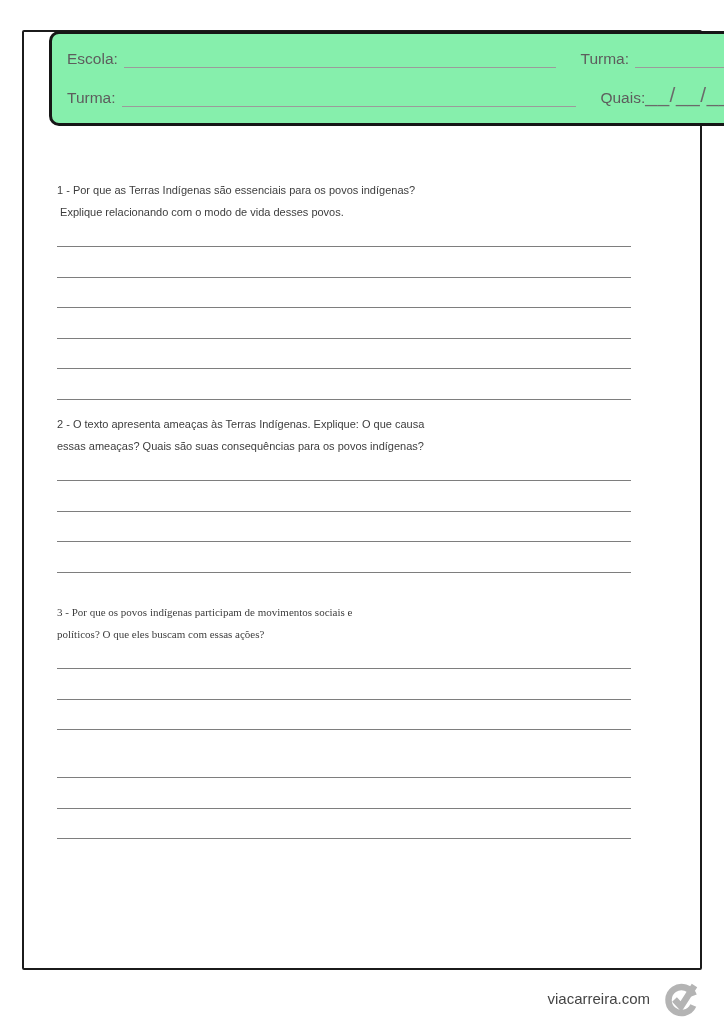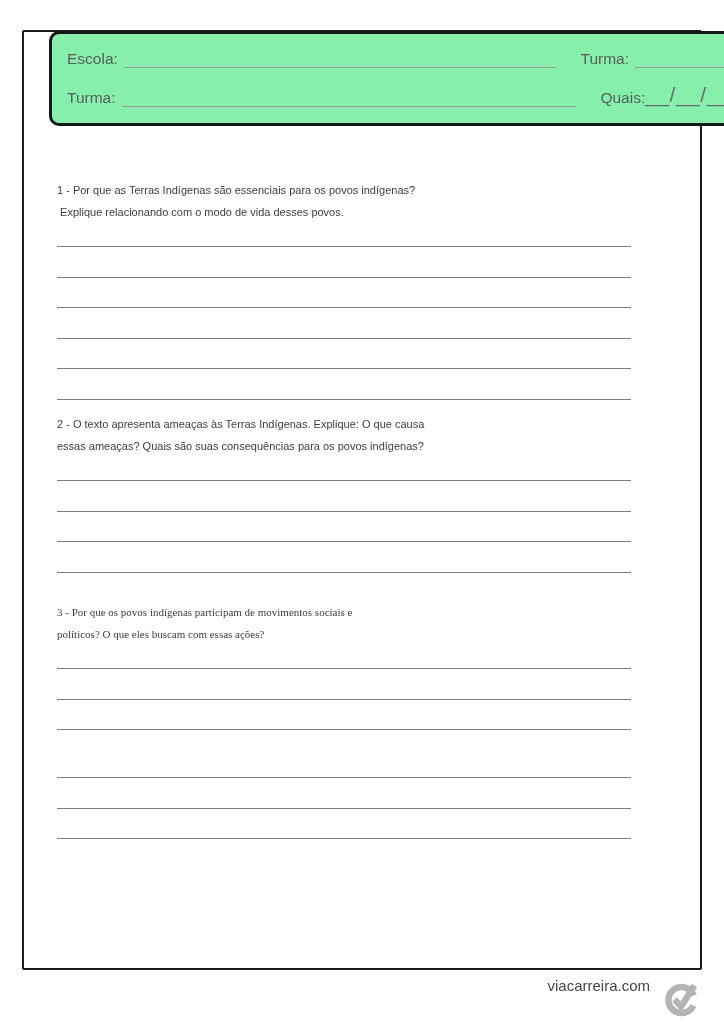--- a/index.html
+++ b/index.html
@@ -97,21 +97,21 @@
     height: 29.5px;
     border-bottom: 1.6px solid #7e7e7e;
   }
   .answer-line:first-child { height: 23px; }
   
   .footer {
     position: absolute;
     top: 977px;
     right: 22px;
     display: flex;
-    align-items: flex-start;
+    align-items: center;
     gap: 12px;
   }
   .footer-site {
     font-size: 15px;
     color: #454545;
   }
   .logo-icon svg { display: block; }
 </style>
 </head>
 <body>

